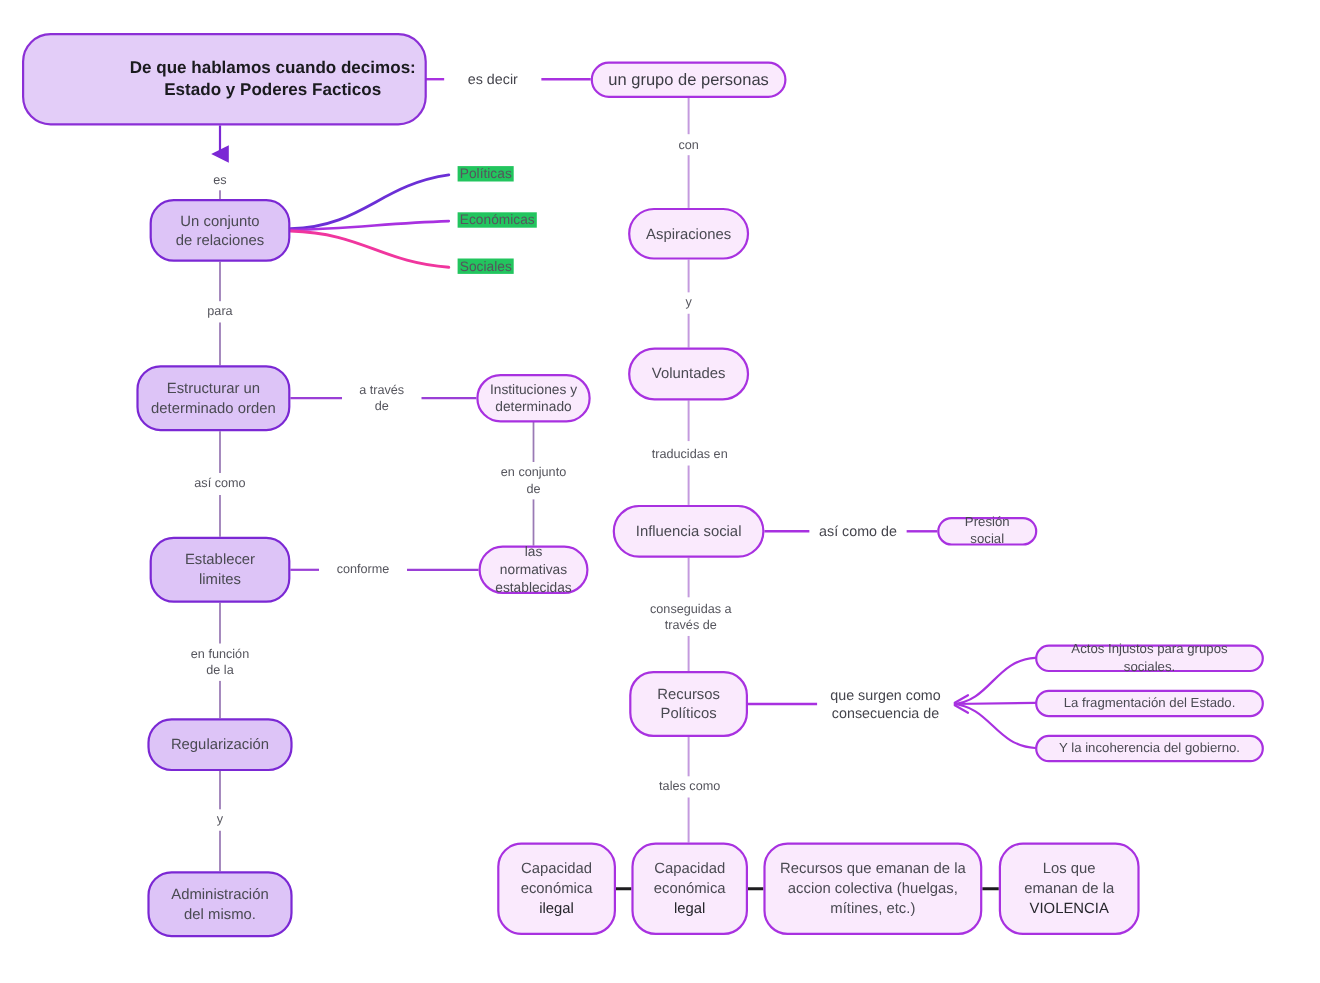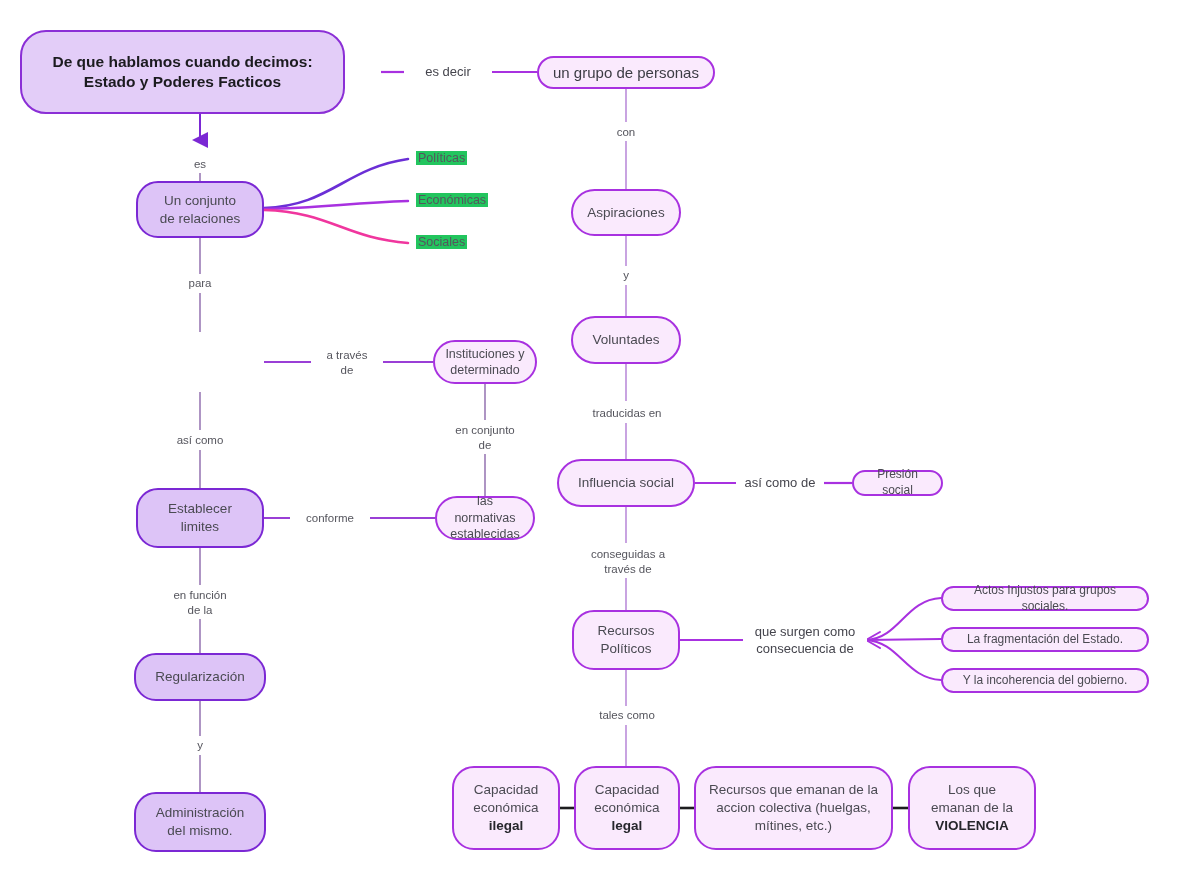--- a/index.html
+++ b/index.html
@@ -47,21 +47,21 @@
     text-align:center;line-height:1.3;
     background:#ffffff;
     display:flex;align-items:center;justify-content:center;
     white-space:pre-line;
   }
   .elabel.big{font-size:13px;color:#45454d;}
   .branch-label{
     position:absolute;z-index:4;font-size:12.5px;color:#55555d;
     background:#22c55e;padding:0 2px;white-space:nowrap;
   }
-  b{font-weight:bold;color:#26262c;}
+  b{font-weight:normal;color:#26262c;}
 </style>
 </head>
 <body>
 
 <div id="canvas">
 
   <svg id="edges" viewBox="0 0 1200 894">
     <defs>
       <marker id="arrowPurple" markerWidth="10" markerHeight="10" refX="5" refY="5" orient="auto">
         <path d="M1,1 L9,1 L5,9 Z" fill="#7b28d4"></path>
@@ -122,34 +122,40 @@
     <path d="M880,632 L866,640 L880,648" stroke="#a831e0" stroke-width="2" fill="none" stroke-linecap="round" stroke-linejoin="round"></path>
 
     <path d="M626,670 L626,706" stroke="#c39ade" stroke-width="1.8" fill="none"></path>
     <path d="M626,724 L626,766" stroke="#c39ade" stroke-width="1.8" fill="none"></path>
 
     <path d="M560,808 L574,808" stroke="#1d1d1f" stroke-width="2.6" fill="none"></path>
     <path d="M680,808 L694,808" stroke="#1d1d1f" stroke-width="2.6" fill="none"></path>
     <path d="M893,808 L908,808" stroke="#1d1d1f" stroke-width="2.6" fill="none"></path>
   </svg>
 
-  <div class="node n-root" style="left:20px;top:30px;width:325px;height:84px;">
+  <div class="node n-root" style="left:20px;top:30px;width:368px;height:84px;justify-content:flex-end;">
     <span class="txt">
       <span>De que hablamos cuando decimos:</span><br>
       <span>Estado y Poderes Facticos</span>
     </span>
   </div>
 
   <div class="node n-dark" style="left:136px;top:181px;width:128px;height:57px;">
     <span class="txt">
       <span>Un conjunto</span><br>
       <span>de relaciones</span>
     </span>
   </div>
 
+  <div class="node n-dark" style="left:124px;top:332px;width:140px;height:60px;">
+    <span class="txt">
+      <span>Estructurar un</span><br>
+      <span>determinado orden</span>
+    </span>
+  </div>
 
   <div class="node n-dark" style="left:134px;top:653px;width:132px;height:48px;">
     <span class="txt">Regularización</span>
   </div>
 
   <div class="node n-dark" style="left:136px;top:488px;width:128px;height:60px;">
     <span class="txt">
       <span>Establecer</span><br>
       <span>limites</span>
     </span>

